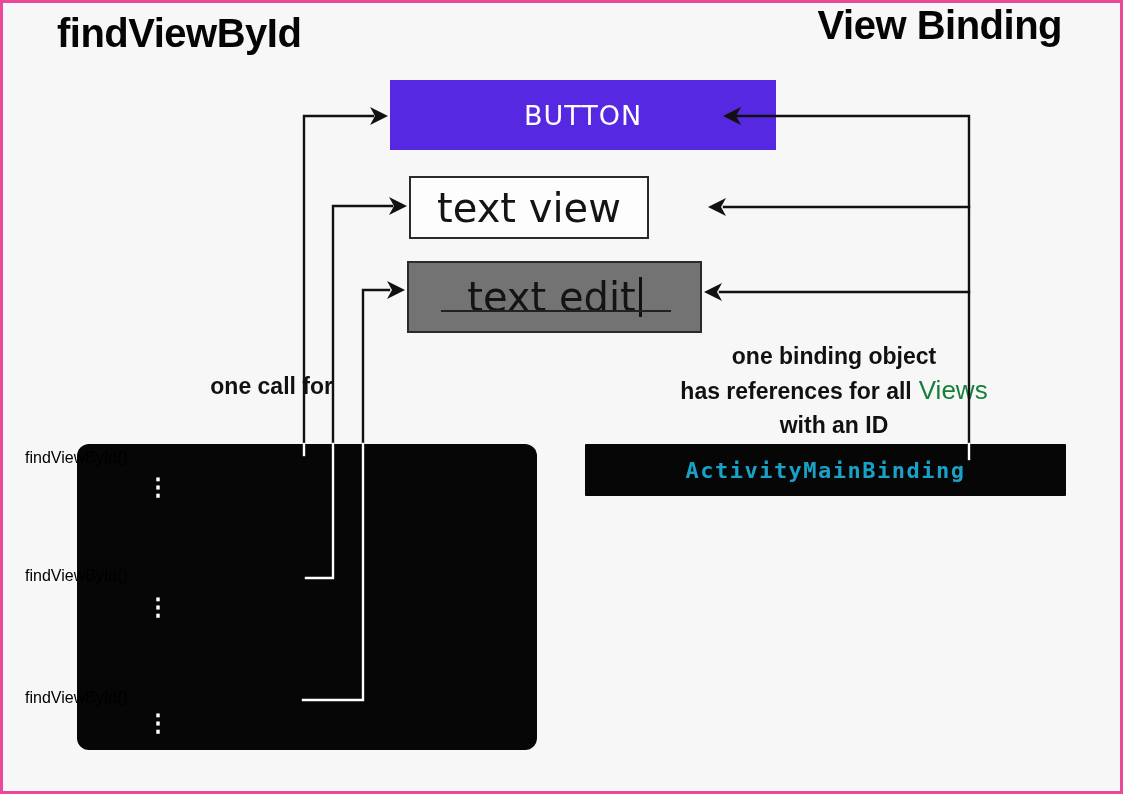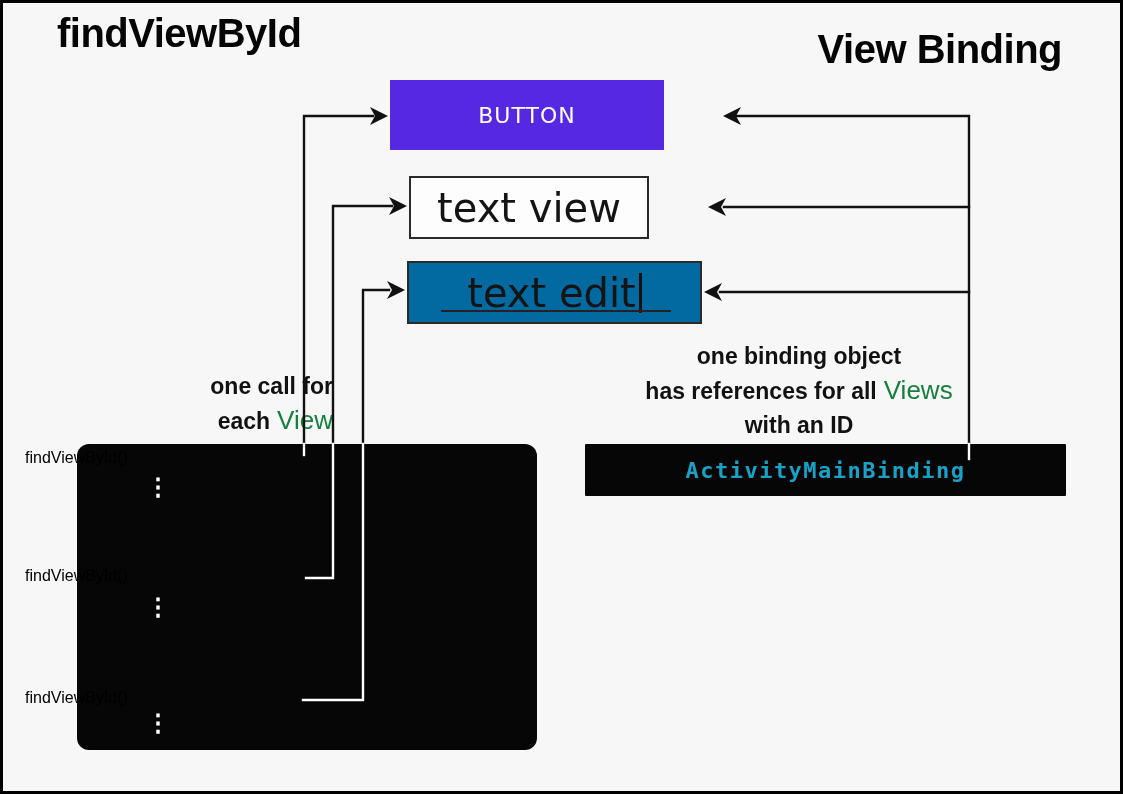--- a/index.html
+++ b/index.html
@@ -1,60 +1,60 @@
 <!DOCTYPE html>
 <html><head>
 <meta charset="utf-8">
 <style>
   html,body{margin:0;padding:0;background:#e8e8e8;}
   .canvas{
     position:relative;
     width:1123px;height:794px;
     box-sizing:border-box;
     background:#f7f7f7;
-    border:3px solid #000000;
+    border:3px solid #ec4899;
     overflow:hidden;
     font-family:"Liberation Sans", sans-serif;
   }
   
   .title{
     position:absolute;
     font-size:40px;
     font-weight:800;
     color:#050505;
     letter-spacing:-0.5px;
     white-space:nowrap;
   }
   .title.left{left:54px;top:8px;}
-  .title.right{right:58px;top:24px;}
+  .title.right{right:58px;top:0;}
 
   
   .widget{
     position:absolute;
     display:flex;align-items:center;justify-content:center;
     box-sizing:border-box;
     font-family:"DejaVu Sans", sans-serif;
   }
   .button-box{
-    left:387px;top:77px;width:274px;height:70px;
+    left:387px;top:77px;width:386px;height:70px;
     background:#5728e2;
     color:#fff;
-    font-size:22px;
+    font-size:27px;
     letter-spacing:1px;
   }
   .textview-box{
     left:406px;top:173px;width:240px;height:63px;
     background:#fdfdfd;
     border:2px solid #2a2a2a;
     color:#141414;
     font-size:40px;
   }
   .textedit-box{
-    left:404px;top:258px;width:295px;height:63px;
-    background:#0369a1;
+    left:404px;top:258px;width:295px;height:72px;
+    background:#737373;
     border:2px solid #2a2a2a;
     color:#141414;
     font-size:40px;
   }
   .textedit-cursor{
     display:inline-block;
     width:3px;height:40px;
     background:#111;
     margin-left:3px;
     vertical-align:-7px;
@@ -69,21 +69,21 @@
   
   .note{
     position:absolute;
     text-align:center;
     font-weight:bold;
     color:#111;
     font-size:23px;
     line-height:34px;
   }
   .note.left-note{left:110px;top:366px;width:220px;text-align:right;}
-  .note.right-note{left:629px;top:336px;width:334px;}
+  .note.right-note{left:664px;top:336px;width:334px;}
   .mono-inline{
     font-family:Liberation Sans, sans-serif;
     font-weight:normal;
     color:#15803d;
     font-size:26px;
     margin-left:7px;
   }
 
   
   .codebox{
@@ -149,21 +149,20 @@
   </div>
 
   <div class="widget textedit-box">
     <span>text edit</span>
     <span class="textedit-cursor"></span>
     <div class="textedit-underline"></div>
   </div>
 
   <div class="note left-note">
     <div>one call for</div>
-    <div><span>each</span><span class="mono-inline">View</span></div>
   </div>
 
   <div class="note right-note">
     <div>one binding object</div>
     <div><span>has references for all</span><span class="mono-inline">Views</span></div>
     <div>with an ID</div>
   </div>
 
   <div class="codebox left-code"></div>
   <div class="code-call c1">findViewById()</div>

